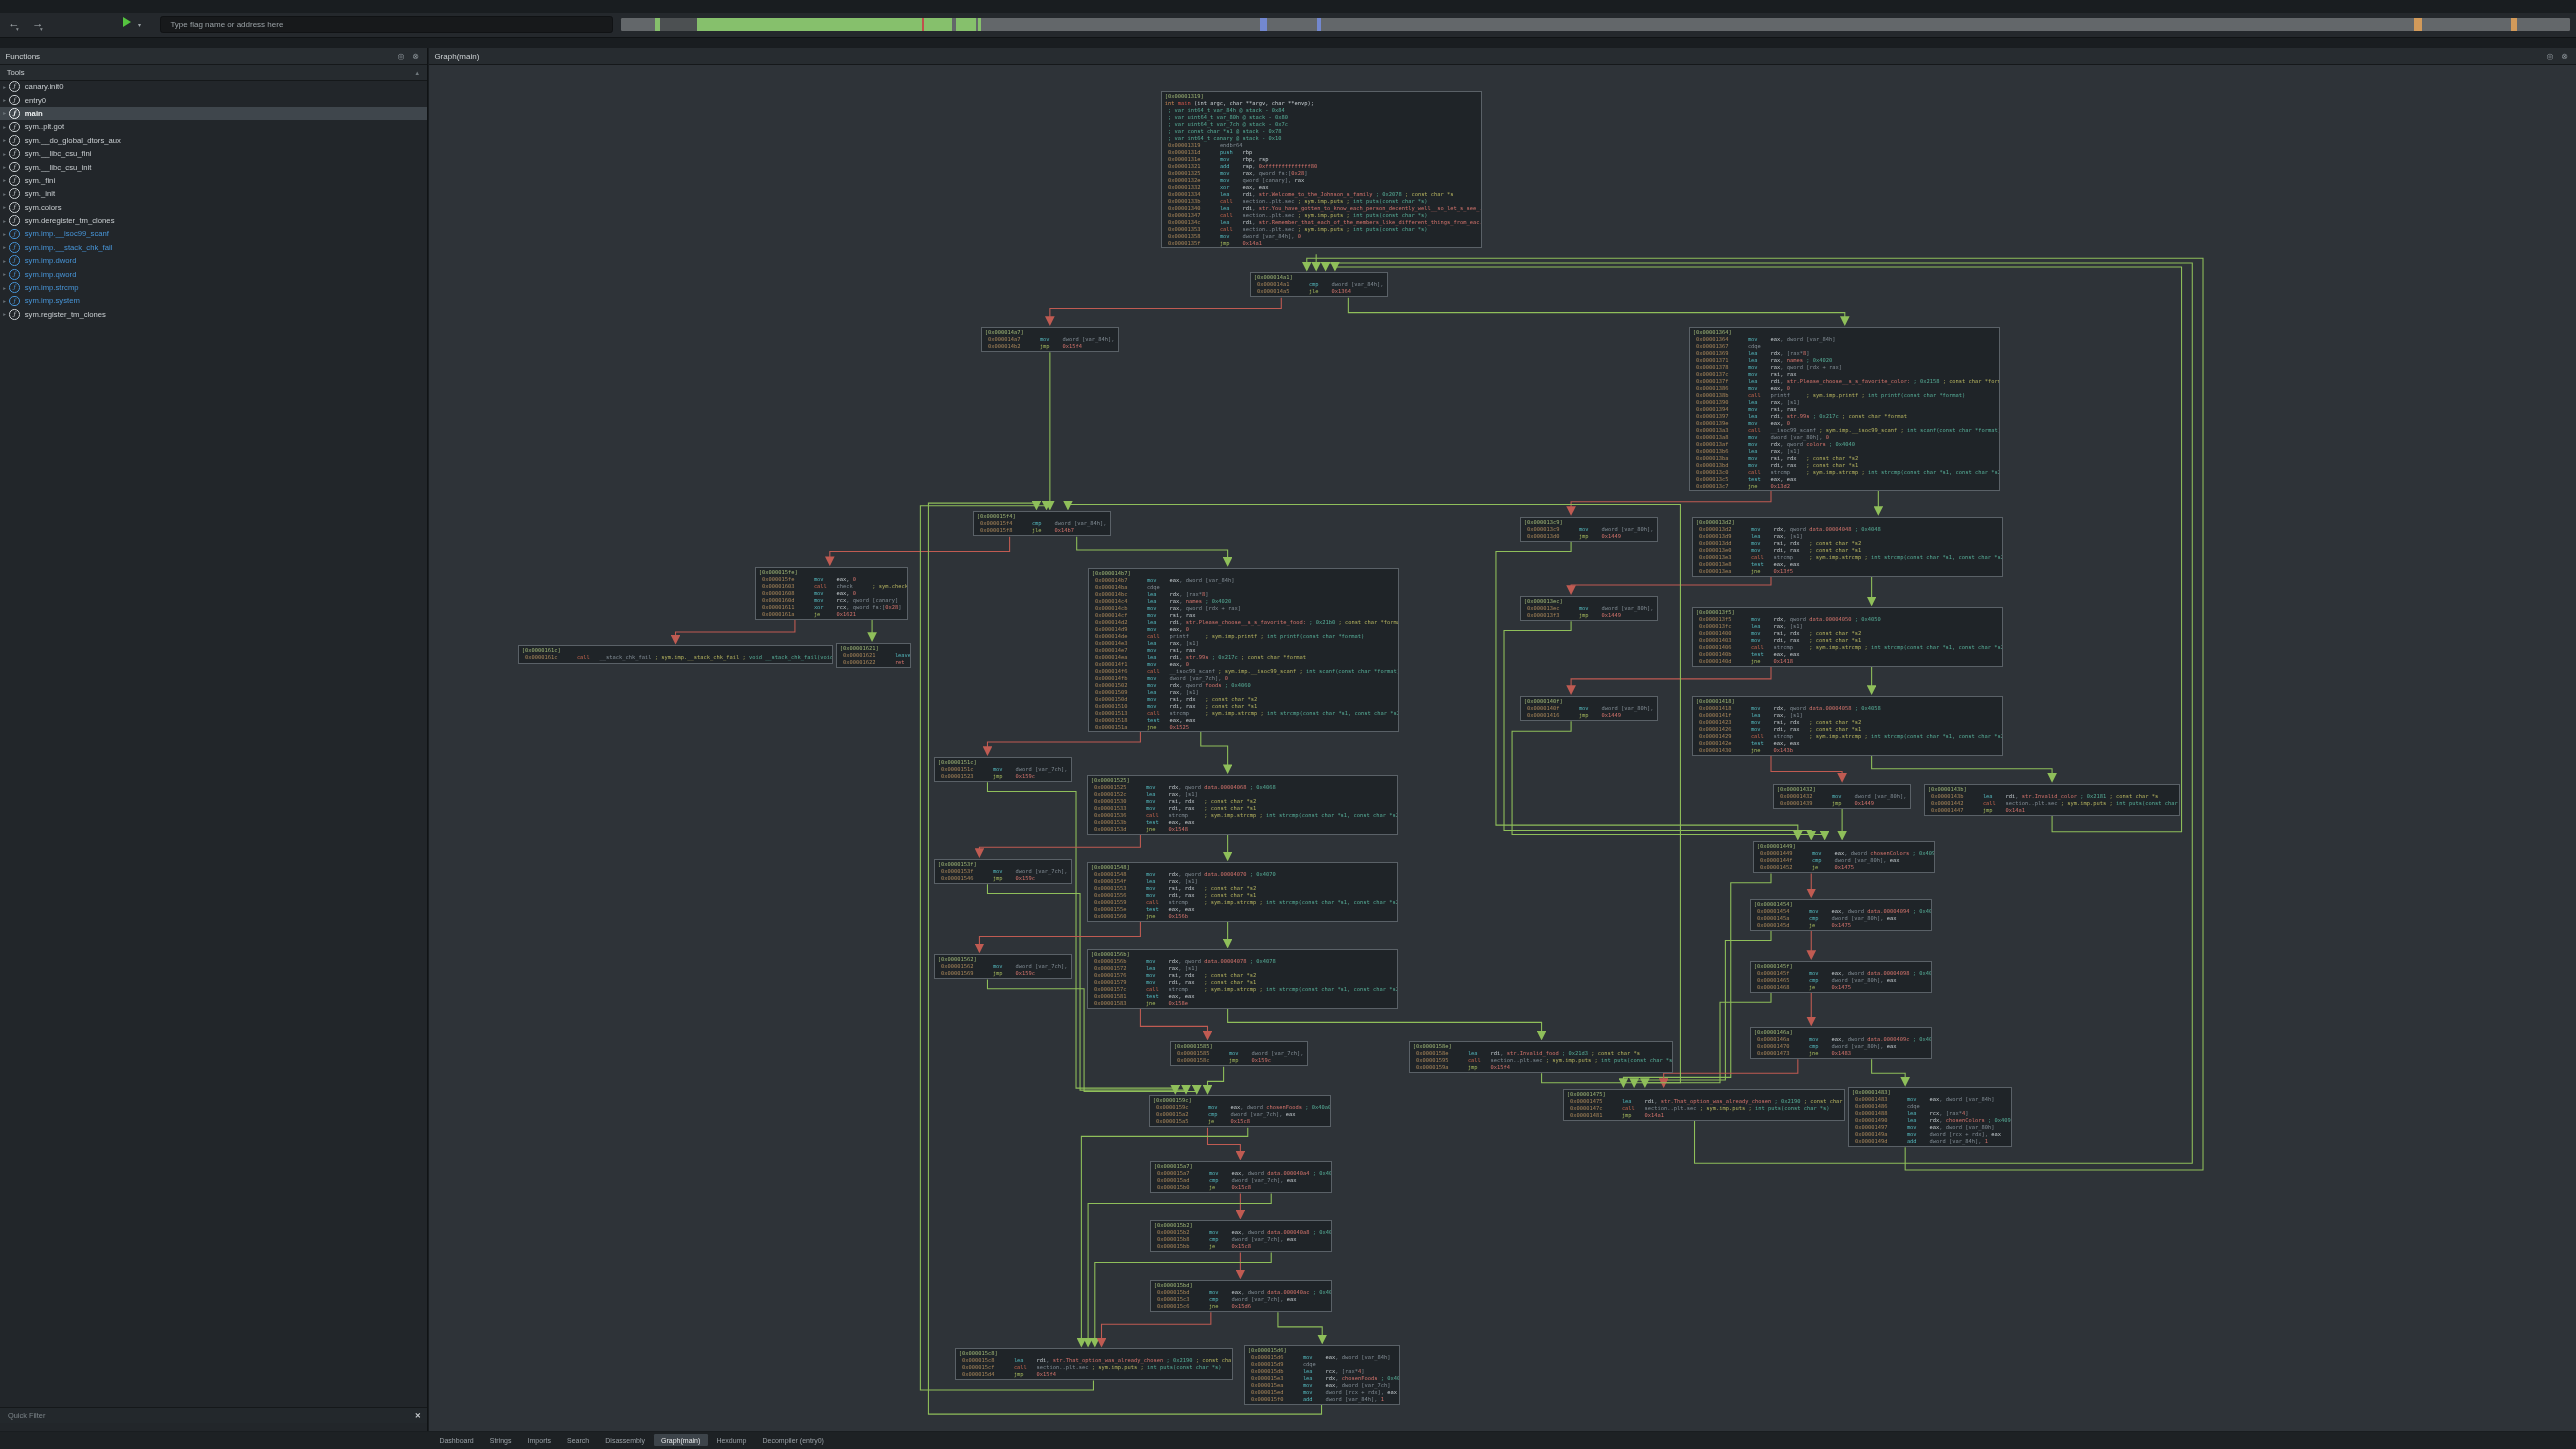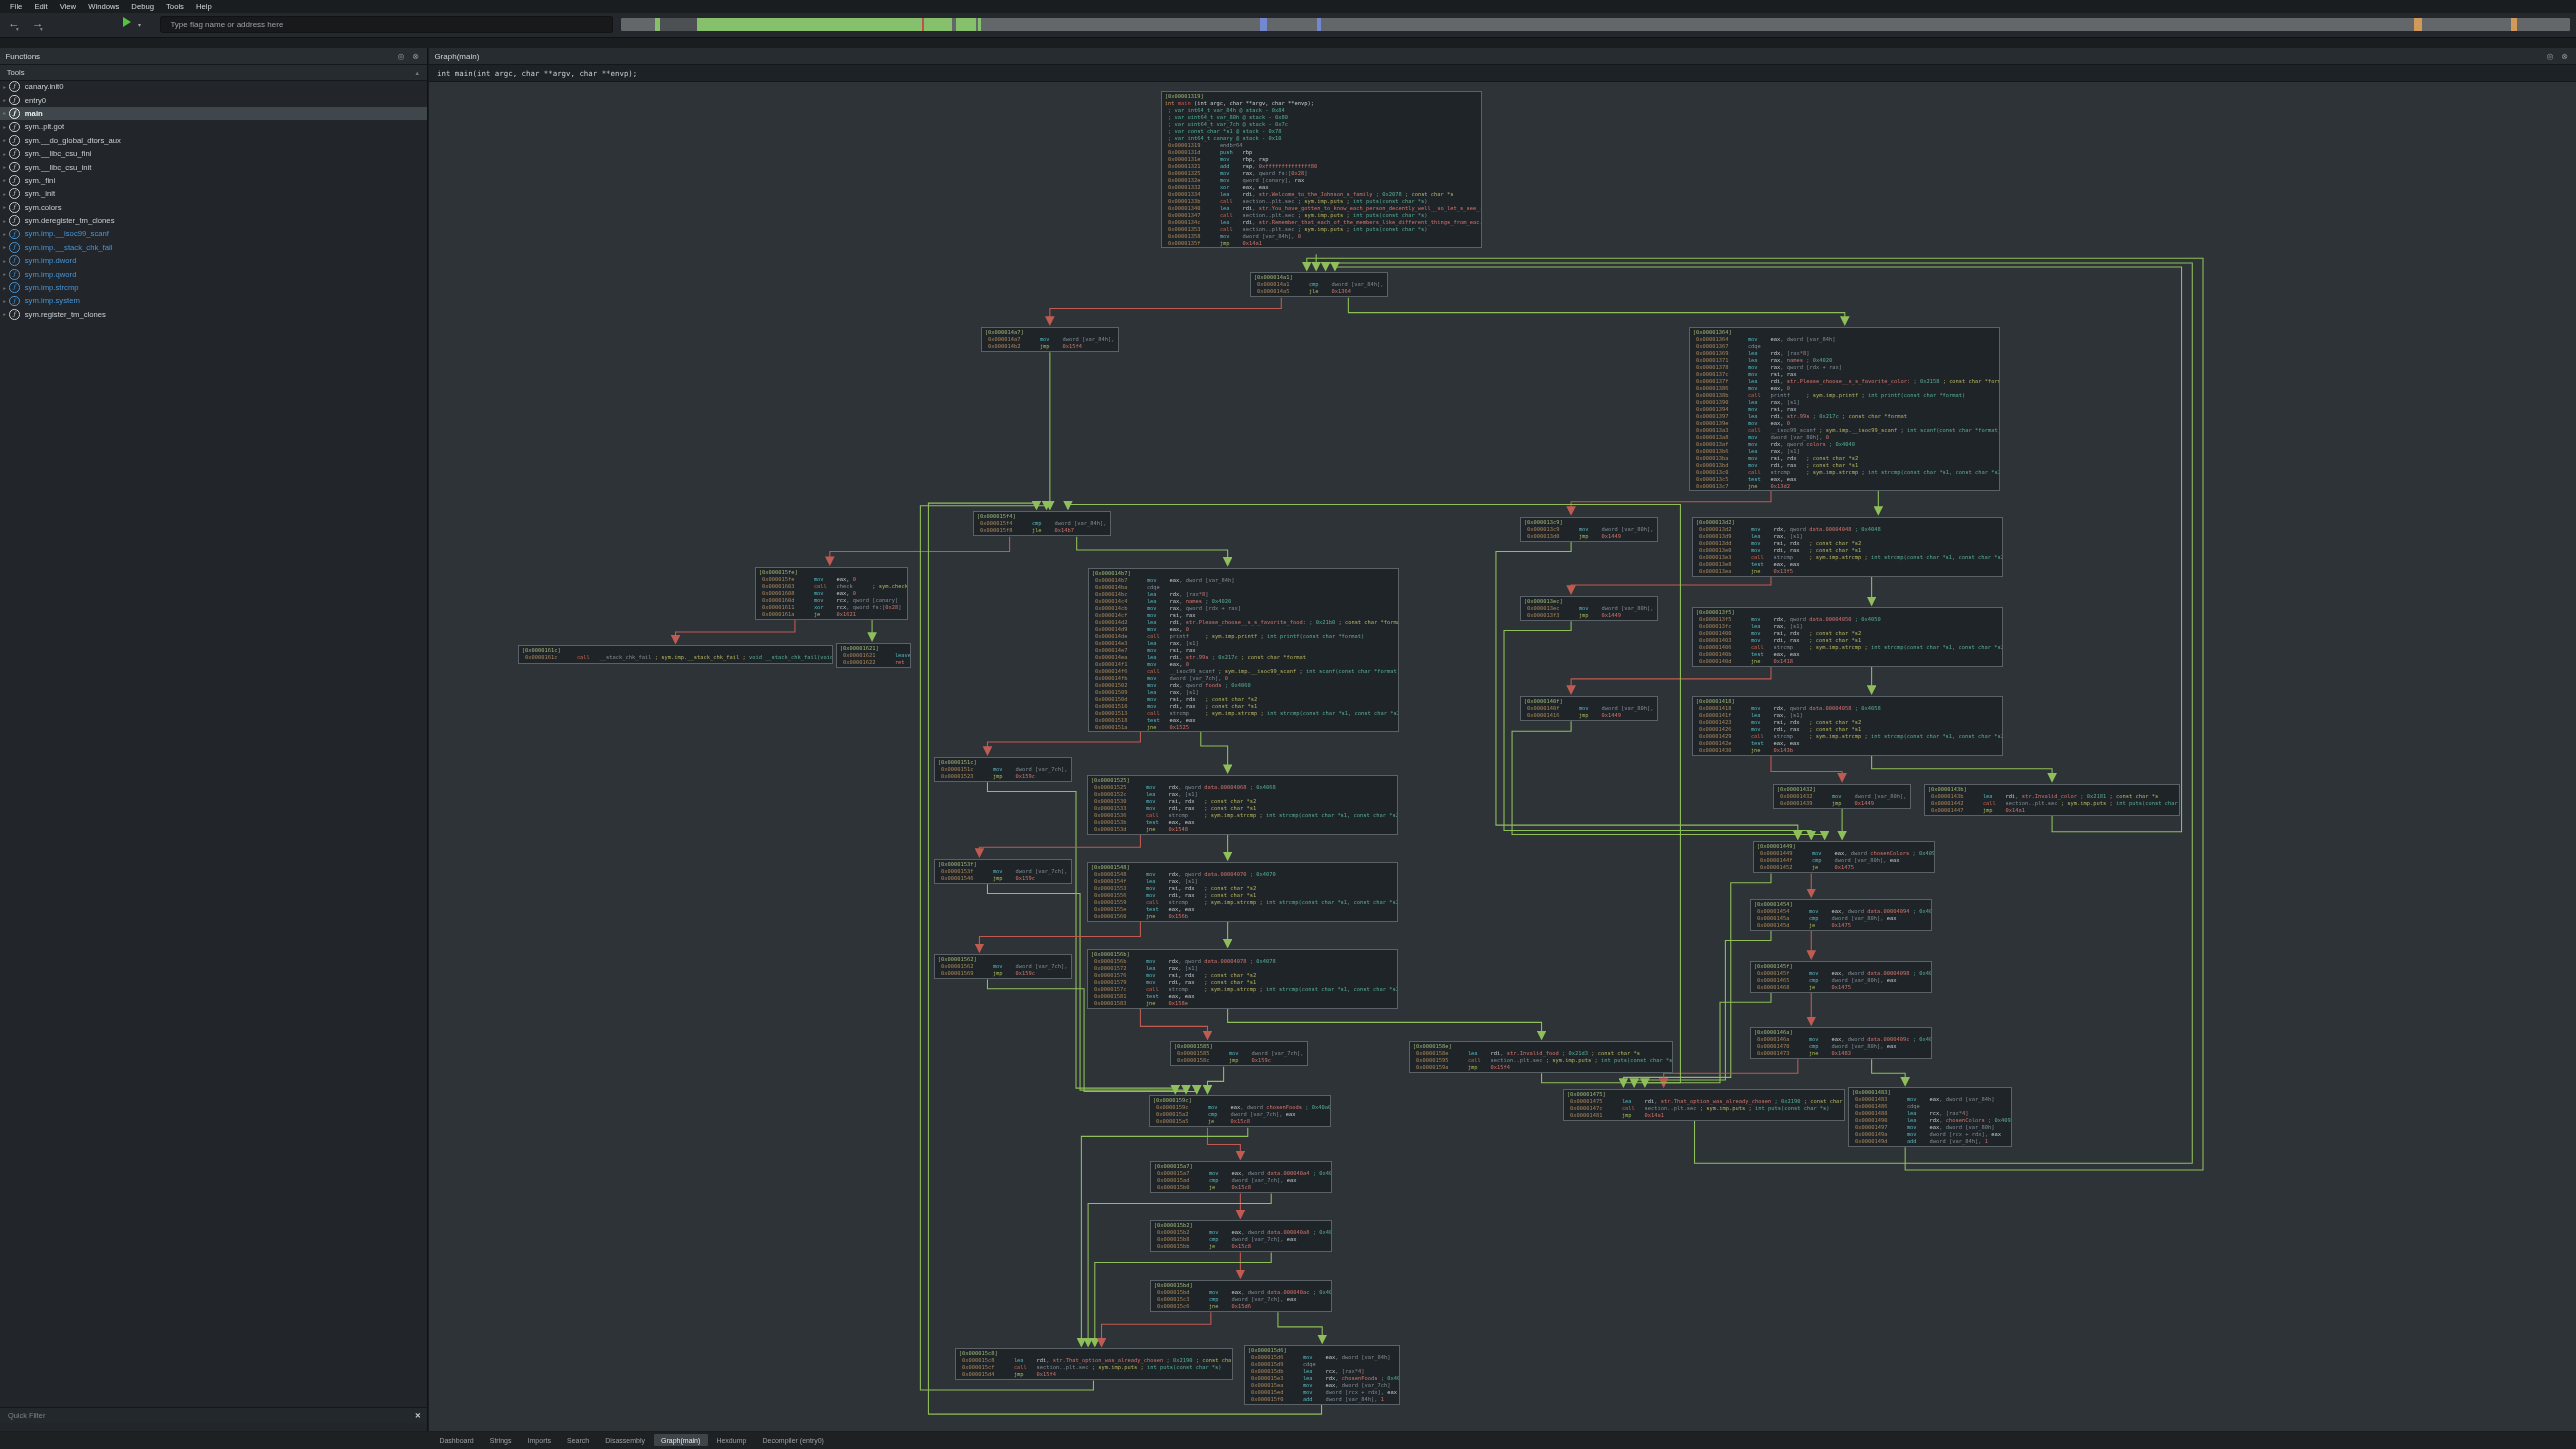--- a/index.html
+++ b/index.html
@@ -45,29 +45,20 @@
   .tk-y{color:#b5b35f}.tk-w{color:#c7ced2}.tk-O{color:#cb8a57}.tk-R{color:#d1554a}
   
   #tabbar{position:absolute;left:0;bottom:0;width:100%;height:17.4px;background:#1d2124;display:flex;align-items:center;padding-left:432px;box-sizing:border-box;}
   .tab{font-size:7px;color:#9aa1a6;padding:2.7px 7.4px;border-radius:1.3px;margin-right:1.3px;}
   .tab.active{background:#3d444a;color:#e8eaeb;}
 </style>
 </head>
 <body>
 
 <div id="app">
-  <div id="menubar">
-      <div class="menu-item">File</div>
-      <div class="menu-item">Edit</div>
-      <div class="menu-item">View</div>
-      <div class="menu-item">Windows</div>
-      <div class="menu-item">Debug</div>
-      <div class="menu-item">Tools</div>
-      <div class="menu-item">Help</div>
-    </div>
 
   <div id="toolbar">
     <span class="nav-arrow" style="left:8px">←</span>
     <span class="nav-caret" style="left:16px">▾</span>
     <span class="nav-arrow" style="left:32px">→</span>
     <span class="nav-caret" style="left:40px">▾</span>
     <span id="run-btn"></span>
     <span id="run-caret">▾</span>
     <input id="addr-input" placeholder="Type flag name or address here" style="">
     <div id="colorbar">
@@ -190,21 +181,20 @@
       <input id="qf-input" placeholder="Quick Filter" style="">
       <span id="qf-x">✕</span>
     </div>
   </div>
 
   <div id="graph-panel">
     <div id="graph-title" class="panel-title">
       <span>Graph(main)</span>
       <span class="panel-icons">◎ ⊗</span>
     </div>
-    <div id="graph-sig">int main(int argc, char **argv, char **envp);</div>
     <div id="graph-view">
       <div id="graph-canvas">
         <svg id="edges" viewBox="0 0 3840 2160" width="2576" height="1449">
           <defs>
             <marker id="m-g" viewBox="0 0 10 10" refX="8" refY="5" markerWidth="9" markerHeight="9" orient="auto">
                 <path d="M0,0 L10,5 L0,10 z" fill="#8fbf5a"></path>
               </marker>
             <marker id="m-r" viewBox="0 0 10 10" refX="8" refY="5" markerWidth="9" markerHeight="9" orient="auto">
                 <path d="M0,0 L10,5 L0,10 z" fill="#c05b52"></path>
               </marker>

